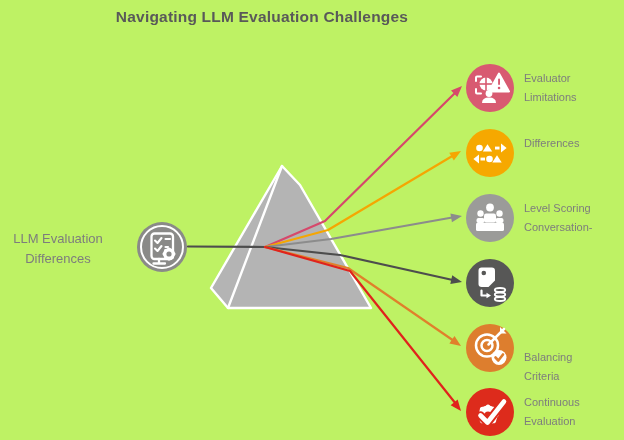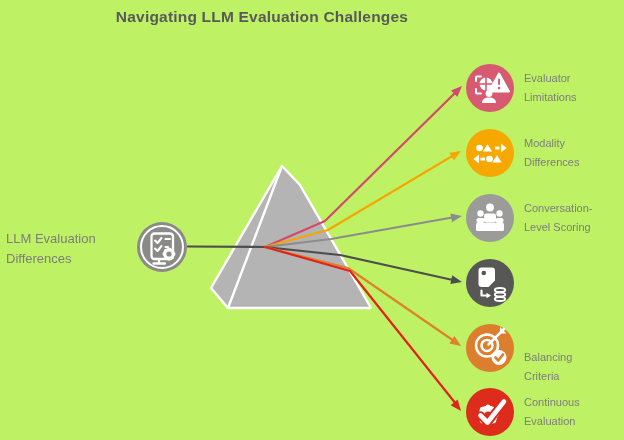--- a/index.html
+++ b/index.html
@@ -9,21 +9,21 @@
   }
   #title{
     position:absolute;left:0;top:8px;width:524px;text-align:center;
     font-size:15.5px;font-weight:bold;color:#595959;letter-spacing:.2px;
   }
   #diagram-svg{position:absolute;left:0;top:0;}
   .ray{fill:none;stroke-width:2.2;stroke-linecap:round;stroke-linejoin:round;}
   .prism-shape{stroke:#ffffff;stroke-width:2.4;stroke-linejoin:round;}
   .prism-edge{stroke:#ffffff;stroke-width:2.4;stroke-linecap:round;}
   .source-label{
-    position:absolute;left:6px;top:229px;width:104px;text-align:left;
+    position:absolute;left:6px;top:229px;width:104px;text-align:center;
     font-size:13px;line-height:20px;color:#7d7d7d;
   }
   .item-icon{position:absolute;left:466px;width:48px;height:48px;}
   .source-icon{position:absolute;left:137px;top:222px;width:50px;height:50px;}
   .item-label{
     position:absolute;left:524px;width:100px;font-size:11px;line-height:19px;
     color:#7d7d7d;
   }
   .w-stroke{stroke:#fff;fill:none;stroke-linecap:round;stroke-linejoin:round;}
 </style>
@@ -111,39 +111,38 @@
       <polygon points="21.5,15.2 26.2,22.5 16.8,22.5" fill="#fff"></polygon>
       <rect x="29" y="17.6" width="4.5" height="2.9" fill="#fff"></rect>
       <polygon points="35,14.6 40.6,19 35,23.4" fill="#fff"></polygon>
       <polygon points="13,25.6 7.4,30 13,34.4" fill="#fff"></polygon>
       <rect x="14.5" y="28.6" width="4.5" height="2.9" fill="#fff"></rect>
       <circle cx="23.5" cy="30" r="3.3" fill="#fff"></circle>
       <polygon points="31,26.2 35.7,33.5 26.3,33.5" fill="#fff"></polygon>
     </svg>
   </div>
   <div class="item-label" style="top:134px">
-    <div>Modality</div>
     <div>Differences</div>
   </div>
 
   <div class="item-icon" style="top:194px">
     <svg width="48" height="48" viewBox="0 0 48 48">
       <circle cx="24" cy="24" r="24" fill="#9b9b99"></circle>
       <circle cx="14.5" cy="19.5" r="3.2" fill="#fff"></circle>
       <rect x="10.5" y="24" width="8" height="5" rx="2" fill="#fff"></rect>
       <circle cx="33.5" cy="19.5" r="3.2" fill="#fff"></circle>
       <rect x="29.5" y="24" width="8" height="5" rx="2" fill="#fff"></rect>
       <circle cx="24" cy="13.5" r="3.9" fill="#fff"></circle>
       <rect x="18" y="19.5" width="12" height="9" rx="2.2" fill="#fff"></rect>
       <rect x="10" y="28.8" width="28" height="8.2" rx="1.6" fill="#fff"></rect>
     </svg>
   </div>
   <div class="item-label" style="top:199px">
+    <div>Level Scoring</div>
     <div>Conversation-</div>
-    <div>Level Scoring</div>
   </div>
 
   <div class="item-icon" style="top:259px">
     <svg width="48" height="48" viewBox="0 0 48 48">
       <circle cx="24" cy="24" r="24" fill="#575756"></circle>
       <rect x="12.5" y="8.5" width="16.5" height="19.5" rx="3.2" fill="#fff"></rect>
       <circle cx="17.8" cy="14" r="2.3" fill="#575756"></circle>
       <polygon points="29,21.5 29,28 22.5,28" fill="#575756"></polygon>
       <polyline class="w-stroke" stroke-width="2.2" points="15.5,31.5 15.5,36.5 20.5,36.5"></polyline>
       <polygon points="20.5,33.7 25,36.5 20.5,39.3" fill="#fff"></polygon>

